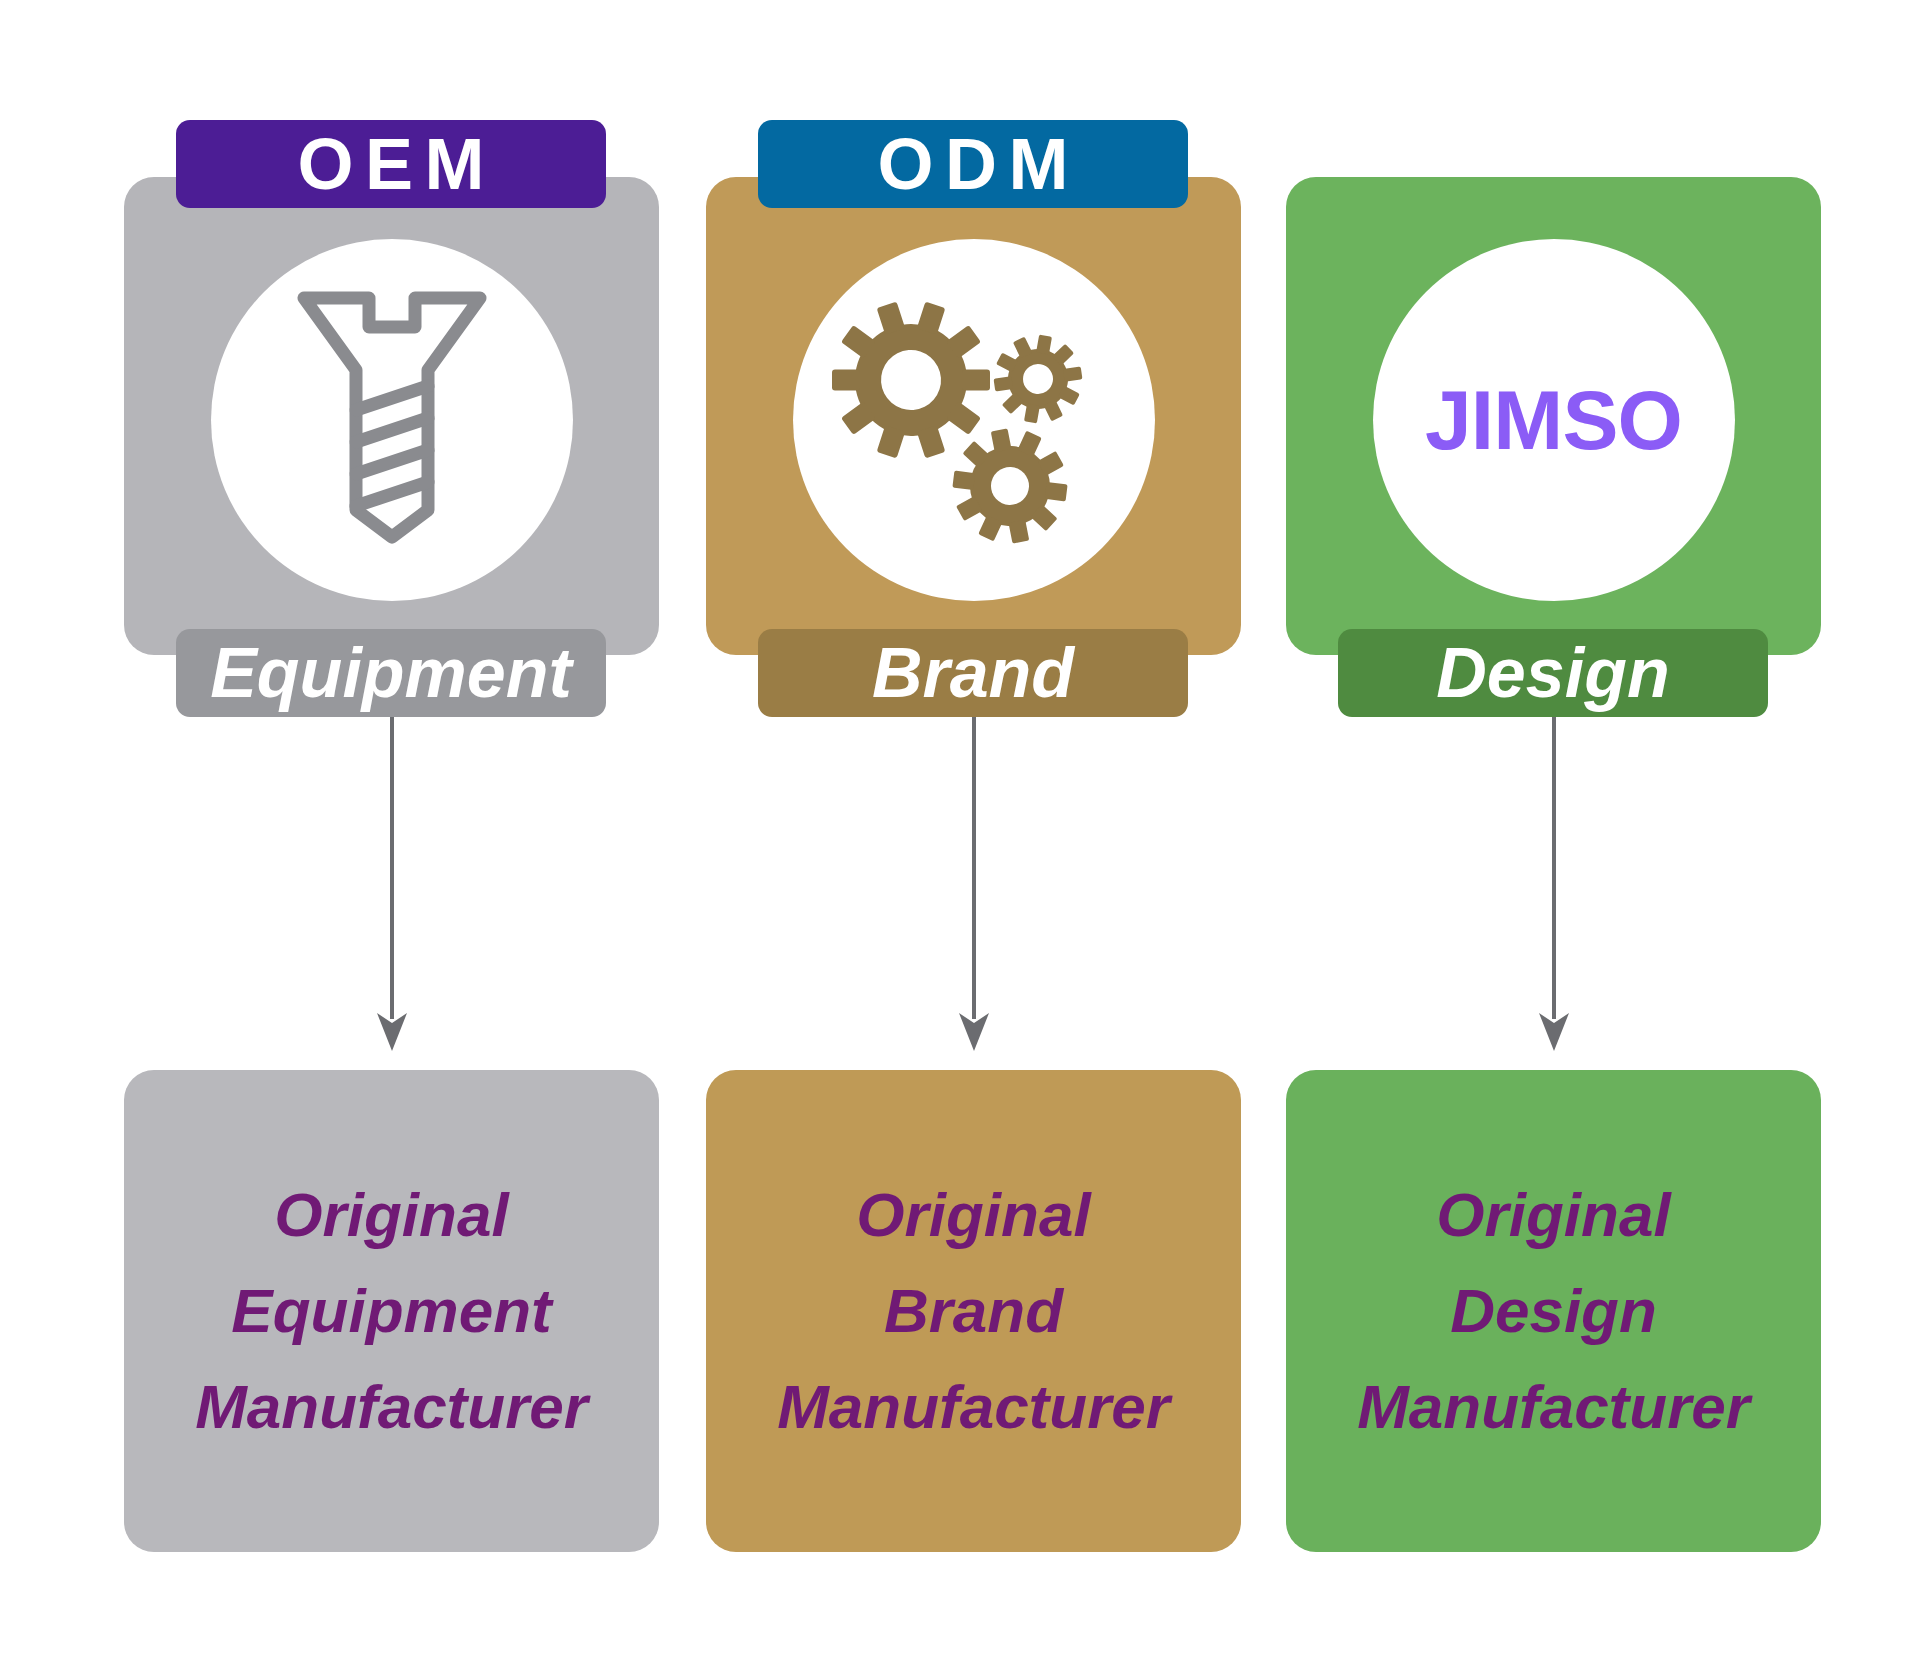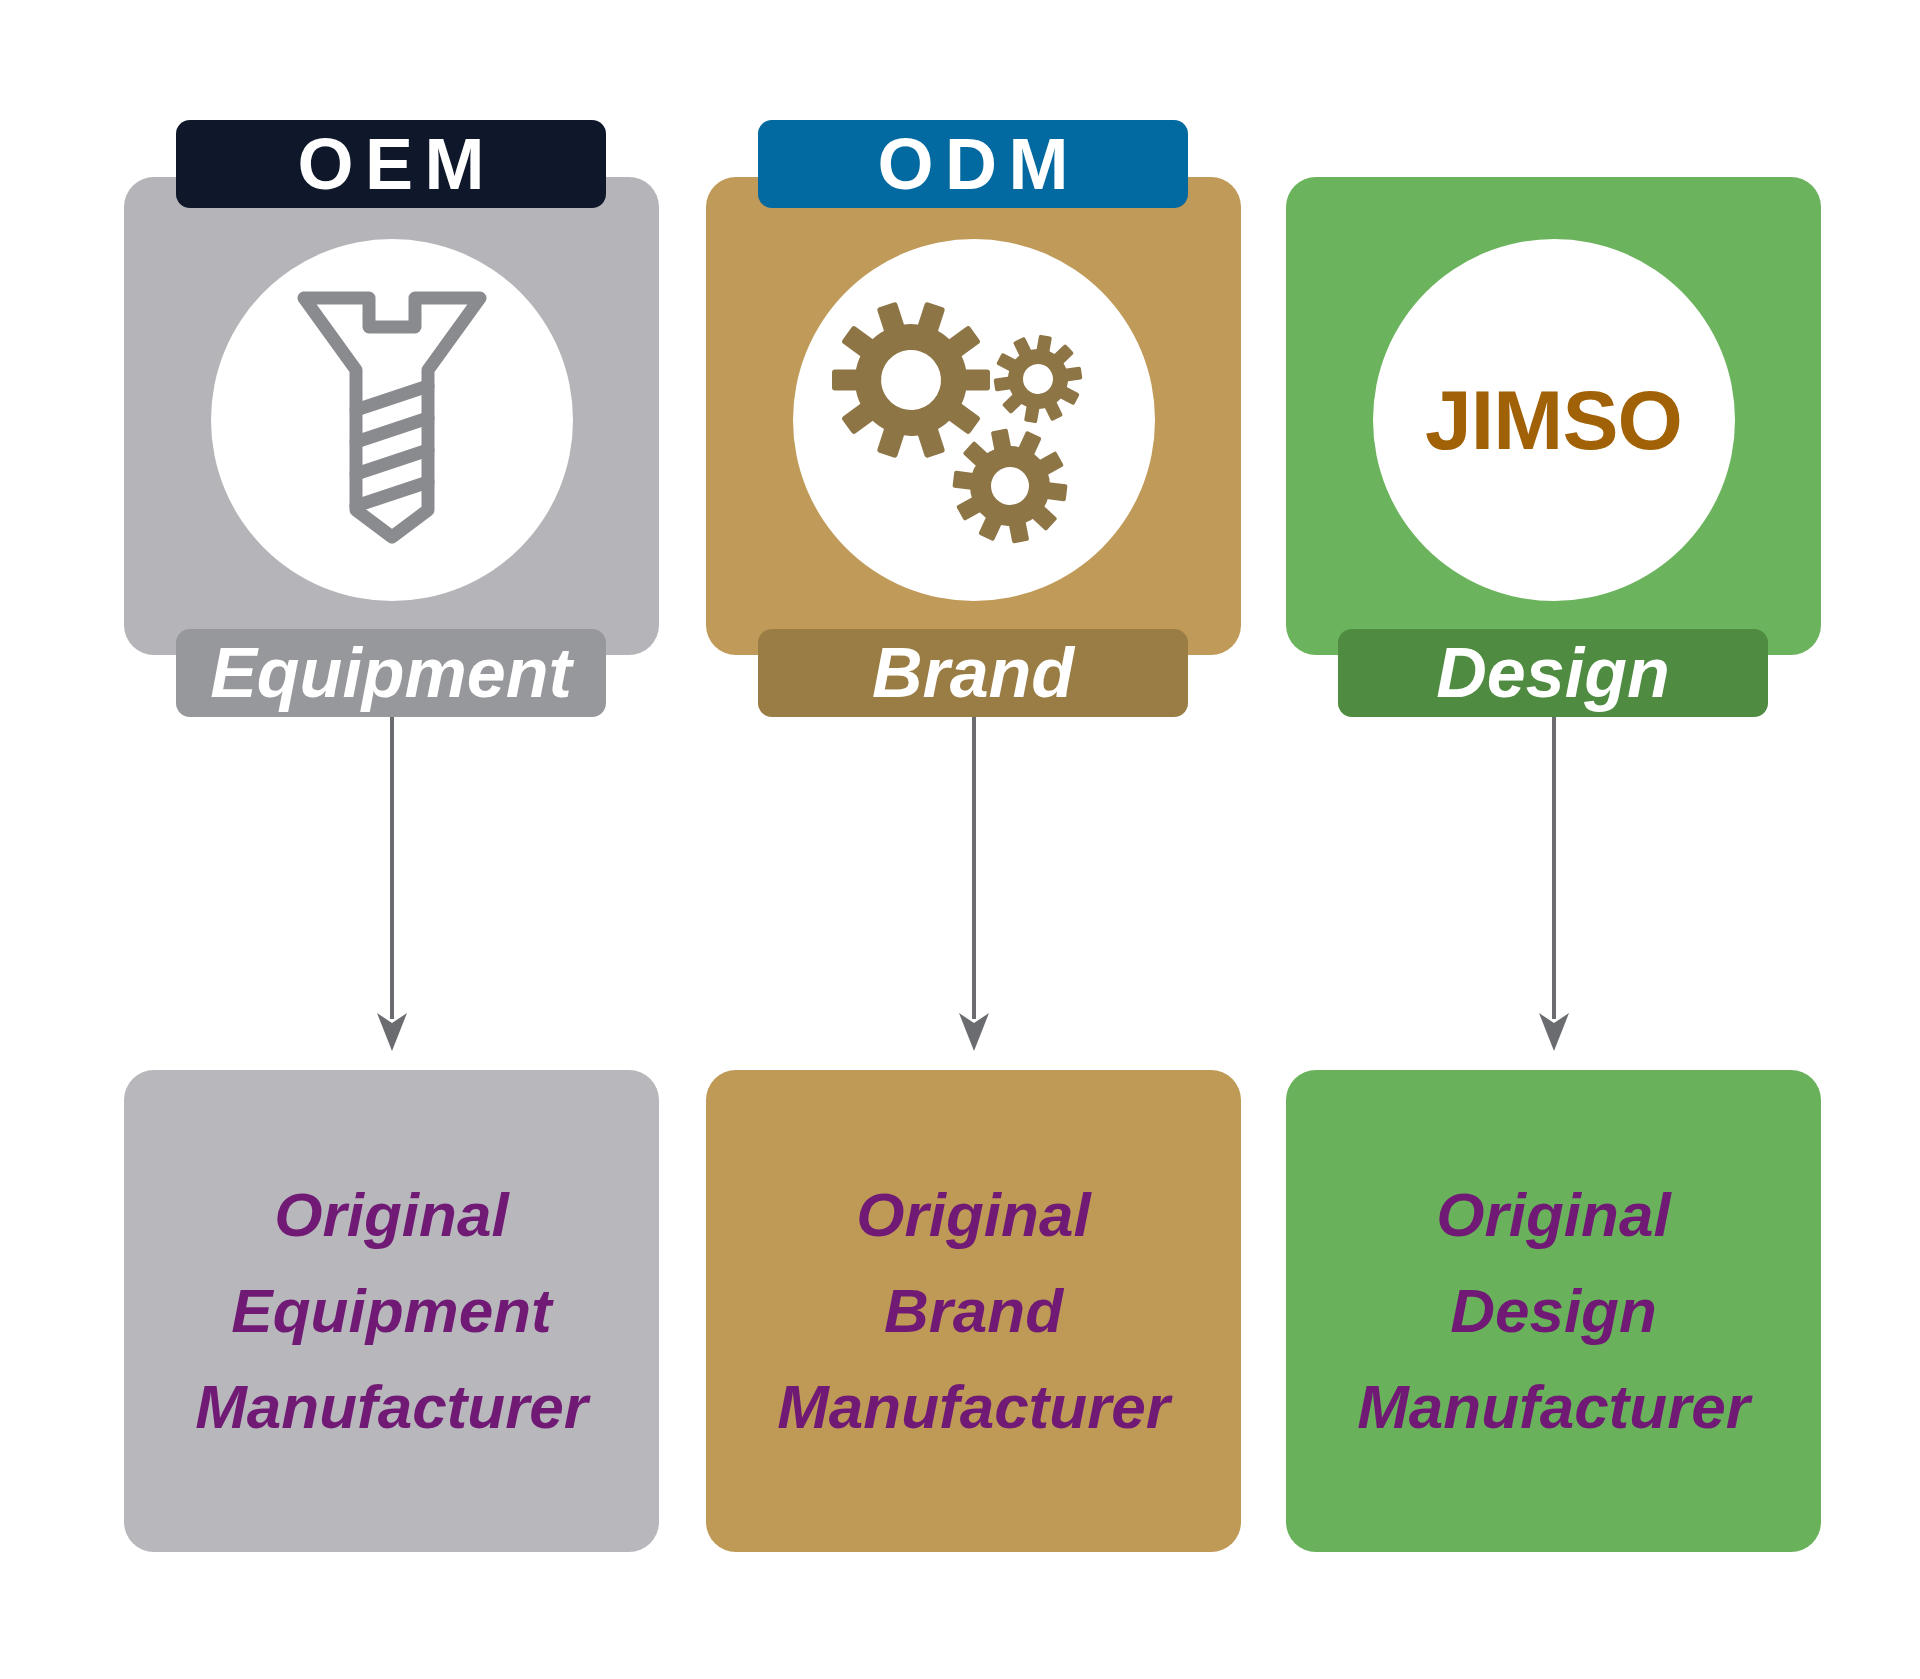--- a/index.html
+++ b/index.html
@@ -120,21 +120,21 @@
     text-align: center;
   }
   .result-text span { display: block; }
 </style>
 </head>
 <body>
 
 <div class="stage">
 
   <section class="column col-oem">
-    <div class="tab" style="background: #0f172a;">
+    <div class="tab" style="background: #4c1d95;">
       <span class="acronym">OEM</span>
     </div>
 
     <div class="card" style="background: rgb(181, 181, 185);"></div>
 
     <div class="icon-circle">
       <svg width="200" height="268" viewBox="-100 -134 200 268">
         <g fill="none" stroke-width="13" stroke-linejoin="round" stroke-linecap="round" stroke="#8a8b8f">
           <path d="M -88 -122 L -23 -122 L -23 -93 L 23 -93 L 23 -122 L 88 -122 L 36 -50 L 36 90 L 0 117 L -36 90 L -36 -50 Z"></path>
           <path d="M -36 -10 L 36 -34"></path>
@@ -244,21 +244,21 @@
         <span>Manufacturer</span>
       </div>
     </div>
   </section>
 
   <section class="column col-obm">
 
     <div class="card" style="background: rgb(108, 179, 93);"></div>
 
     <div class="icon-circle">
-      <span class="brand-word" style="color: #a16207;">JIMSO</span>
+      <span class="brand-word" style="color: #8b5cf6;">JIMSO</span>
     </div>
 
     <div class="badge" style="background: rgb(79, 139, 64);">
       <span class="keyword">Design</span>
     </div>
 
     <svg class="arrow" width="40" height="334" viewBox="-20 0 40 334">
       <line x1="0" y1="0" x2="0" y2="302" stroke-width="4" stroke="#6b6c70"></line>
       <polygon points="0,334 -15,296 0,306 15,296" fill="#6b6c70"></polygon>
     </svg>

